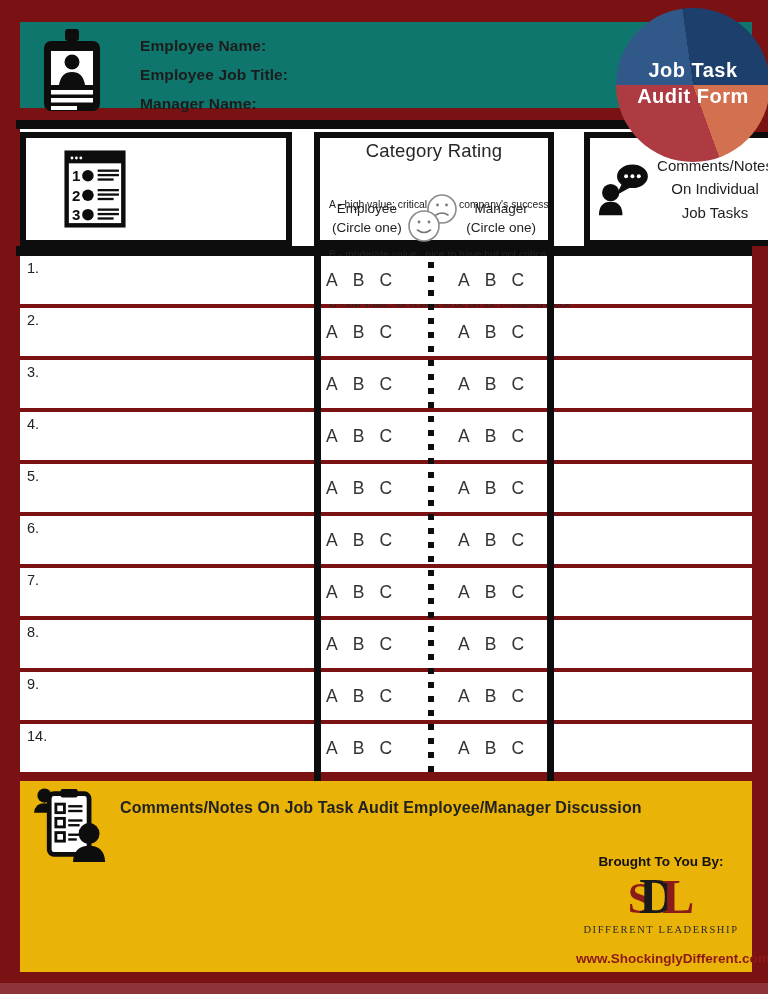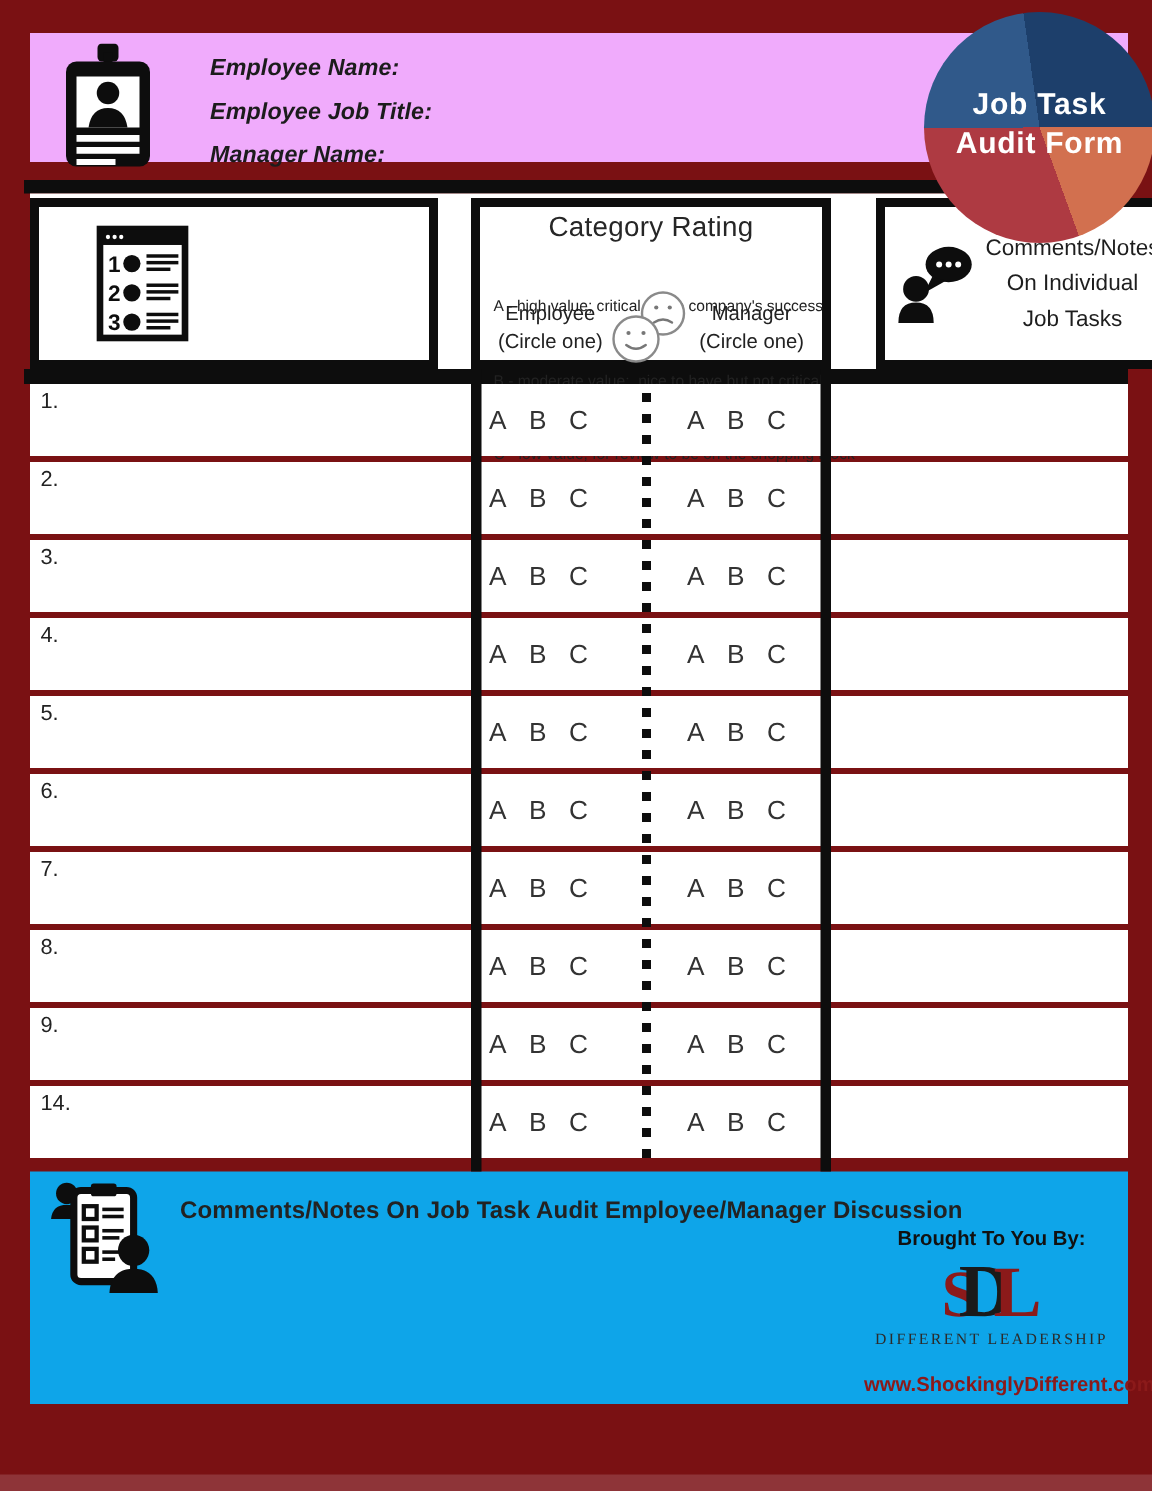--- a/index.html
+++ b/index.html
@@ -2,21 +2,21 @@
 <html><head>
 <meta charset="utf-8">
 <style>
   * { margin:0; padding:0; box-sizing:border-box; }
   html,body { background:#555; }
   body { font-family:"Liberation Sans", sans-serif; }
   .page { position:relative; width:768px; height:994px; background:#7a1113; overflow:hidden; margin:0 auto; }
   .bottom-strip { position:absolute; left:0; top:983px; width:768px; height:11px; background:#8e3438; }
 
   
-  .top-panel { position:absolute; left:20px; top:22px; width:732px; height:86px; background:#f0abfc;font-style:italic; }
+  .top-panel { position:absolute; left:20px; top:22px; width:732px; height:86px; background:#0f766e; }
   .idbadge { position:absolute; left:22px; top:7px; width:60px; height:84px; }
   .field-label { position:absolute; left:120px; font-size:15.5px; font-weight:600; color:#1c1c1c; letter-spacing:.1px; }
   .fl1 { top:15px; } .fl2 { top:44px; } .fl3 { top:73px; }
   .field-write { position:absolute; height:22px; right:130px; }
   .fw1 { top:13px; left:250px; } .fw2 { top:42px; left:272px; } .fw3 { top:71px; left:250px; }
 
   .bar-black-top { position:absolute; left:16px; top:120px; width:736px; height:9px; background:#0d0d0d; }
   .header-underlay { position:absolute; left:20px; top:129px; width:732px; height:117px; background:#fff; }
   .bar-black-mid { position:absolute; left:16px; top:246px; width:736px; height:10px; background:#0d0d0d; }
 
@@ -51,21 +51,21 @@
   .abc-group.employee { left:306px; }
   .abc-group.manager  { left:438px; }
   .comment-write { position:absolute; left:540px; right:4px; top:0; height:100%; }
 
   .vbar { position:absolute; top:246px; height:535px; width:7px; background:#0d0d0d; z-index:10; }
   .vbar-left { left:314px; } .vbar-right { left:547px; }
   .dotline { position:absolute; left:428px; top:262px; width:6px; height:512px; z-index:10;
     background:repeating-linear-gradient(to bottom, #0d0d0d 0 6px, transparent 6px 14px); }
 
   
-  .comments-panel { position:absolute; left:20px; top:781px; width:732px; height:155px; background:#0ea5e9; }
+  .comments-panel { position:absolute; left:20px; top:781px; width:732px; height:191px; background:#eab308; }
   .clipboard-icon { position:absolute; left:14px; top:7px; }
   .discussion-label { position:absolute; left:100px; top:18px; font-size:16px; font-weight:600; color:#222; letter-spacing:.1px; }
   .discussion-write { position:absolute; left:14px; top:60px; right:200px; bottom:10px; }
 
   .logo-block { position:absolute; right:6px; bottom:6px; width:170px; text-align:center; }
   .brought-by { font-size:13.5px; font-weight:bold; color:#111; }
   .monogram { height:52px; line-height:50px; font-family:"Liberation Serif", serif; margin-top:2px;font-weight:bold; }
   .mono-s { font-size:44px; color:#8b1a1a; }
   .mono-d { font-size:50px; color:#1a1a1a; margin:0 -13px; }
   .mono-l { font-size:48px; color:#8b1a1a; }

